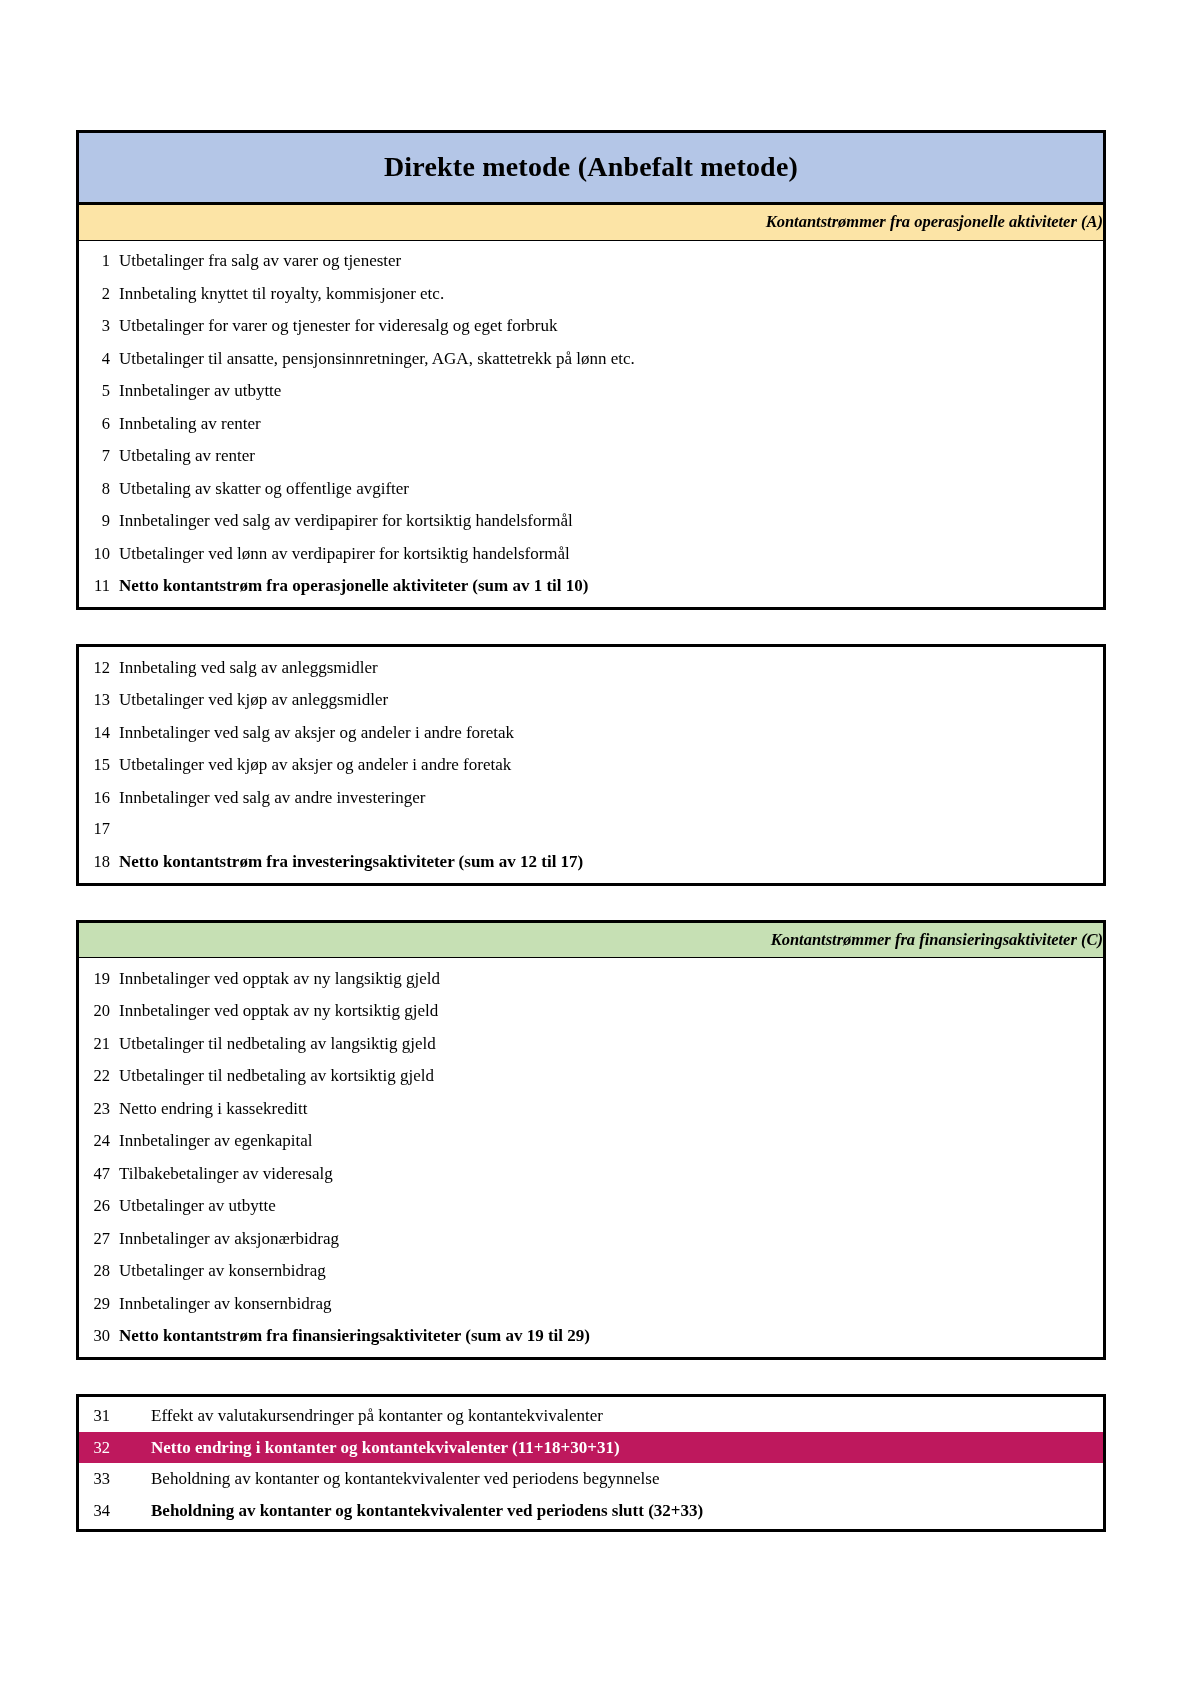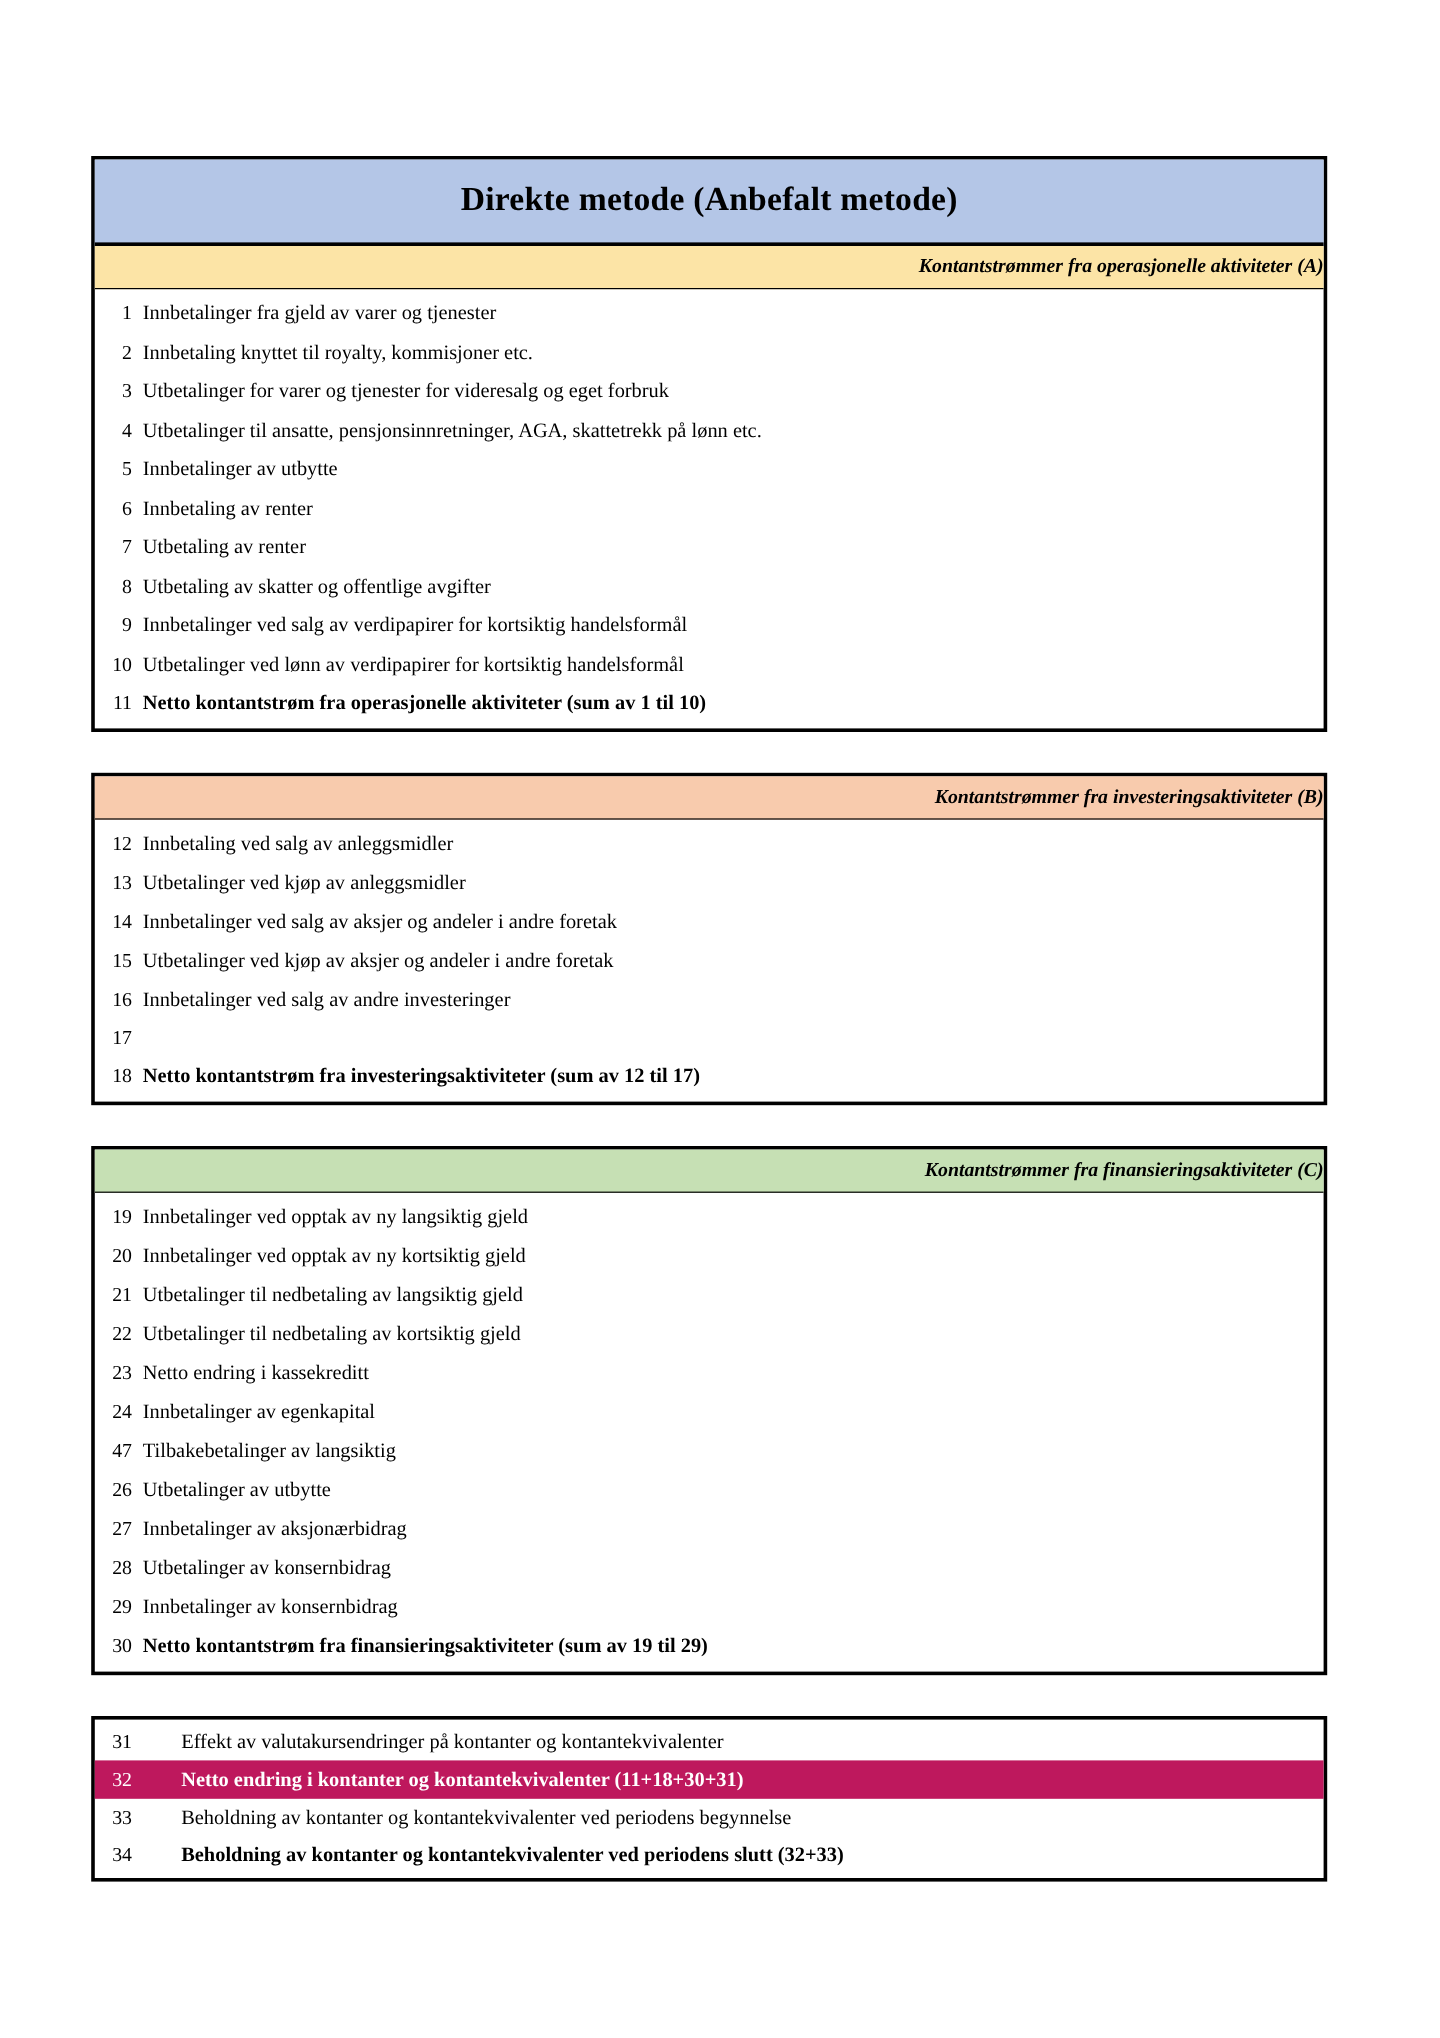--- a/index.html
+++ b/index.html
@@ -92,21 +92,21 @@
 <body>
 
 <div class="page">
 
   <div class="block">
     <div class="title-bar">Direkte metode (Anbefalt metode)</div>
     <div class="section-head op">Kontantstrømmer fra operasjonelle aktiviteter (A)</div>
     <div class="rows" id="rows-0">
         <div class="row">
           <span class="num">1</span>
-          <span class="label">Innbetalinger fra gjeld av varer og tjenester</span>
+          <span class="label">Utbetalinger fra salg av varer og tjenester</span>
         </div>
         <div class="row">
           <span class="num">2</span>
           <span class="label">Innbetaling knyttet til royalty, kommisjoner etc.</span>
         </div>
         <div class="row">
           <span class="num">3</span>
           <span class="label">Utbetalinger for varer og tjenester for videresalg og eget forbruk</span>
         </div>
         <div class="row">
@@ -138,21 +138,20 @@
           <span class="label">Utbetalinger ved lønn av verdipapirer for kortsiktig handelsformål</span>
         </div>
         <div class="row total">
           <span class="num">11</span>
           <span class="label">Netto kontantstrøm fra operasjonelle aktiviteter (sum av 1 til 10)</span>
         </div>
       </div>
   </div>
 
   <div class="block">
-    <div class="section-head inv">Kontantstrømmer fra investeringsaktiviteter (B)</div>
     <div class="rows" id="rows-1">
         <div class="row">
           <span class="num">12</span>
           <span class="label">Innbetaling ved salg av anleggsmidler</span>
         </div>
         <div class="row">
           <span class="num">13</span>
           <span class="label">Utbetalinger ved kjøp av anleggsmidler</span>
         </div>
         <div class="row">
@@ -199,21 +198,21 @@
         <div class="row">
           <span class="num">23</span>
           <span class="label">Netto endring i kassekreditt</span>
         </div>
         <div class="row">
           <span class="num">24</span>
           <span class="label">Innbetalinger av egenkapital</span>
         </div>
         <div class="row">
           <span class="num">47</span>
-          <span class="label">Tilbakebetalinger av langsiktig</span>
+          <span class="label">Tilbakebetalinger av videresalg</span>
         </div>
         <div class="row">
           <span class="num">26</span>
           <span class="label">Utbetalinger av utbytte</span>
         </div>
         <div class="row">
           <span class="num">27</span>
           <span class="label">Innbetalinger av aksjonærbidrag</span>
         </div>
         <div class="row">

